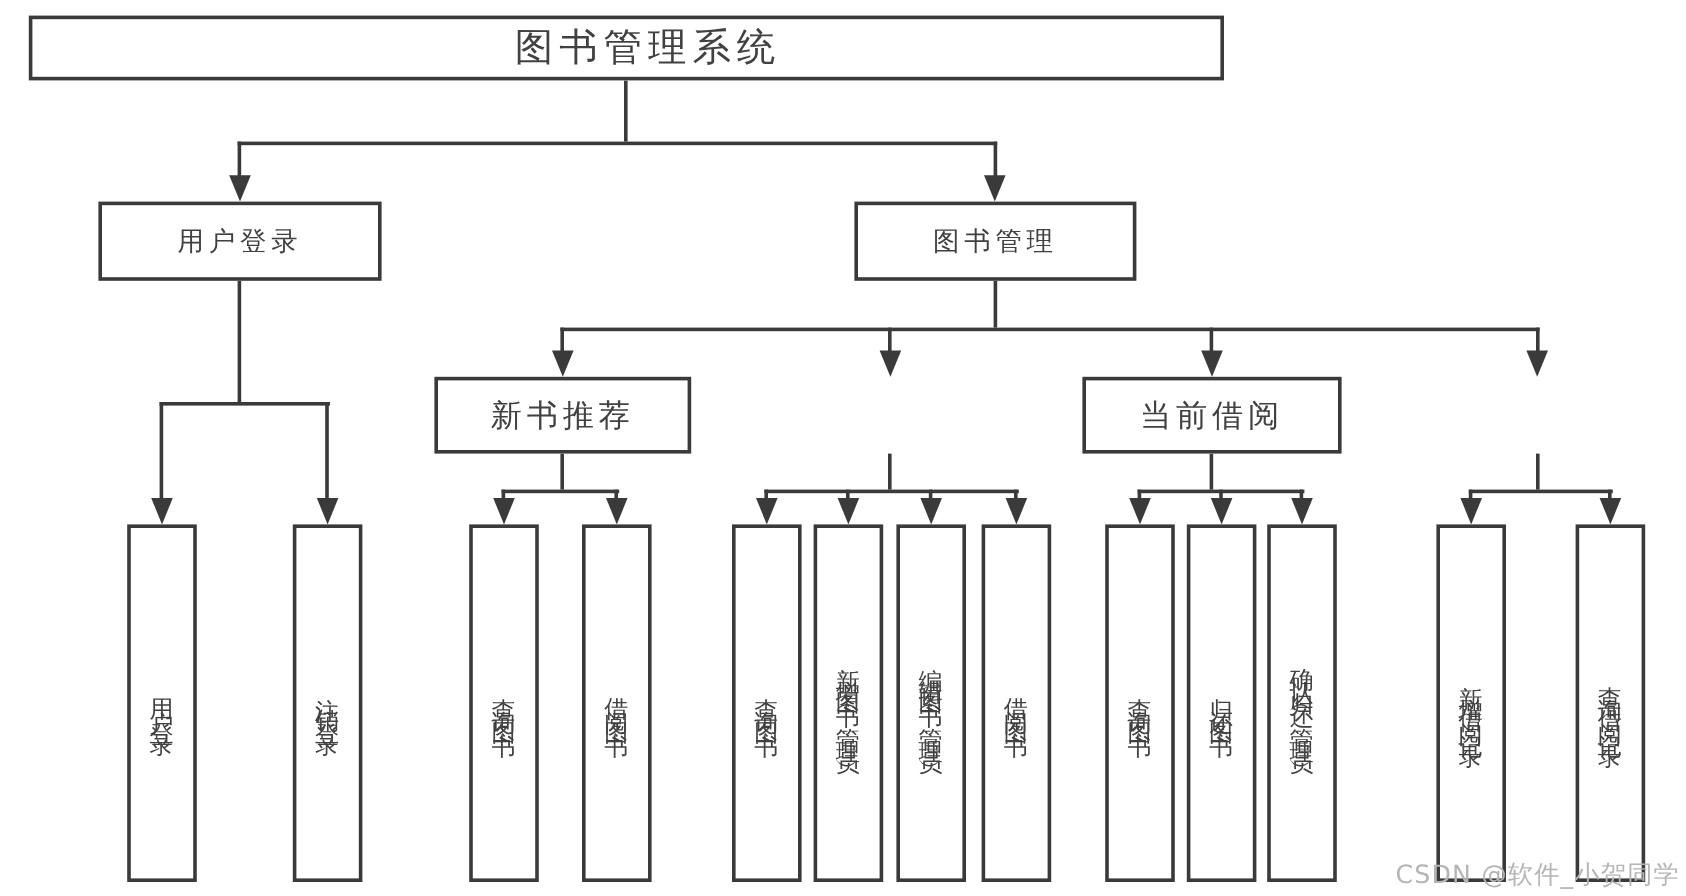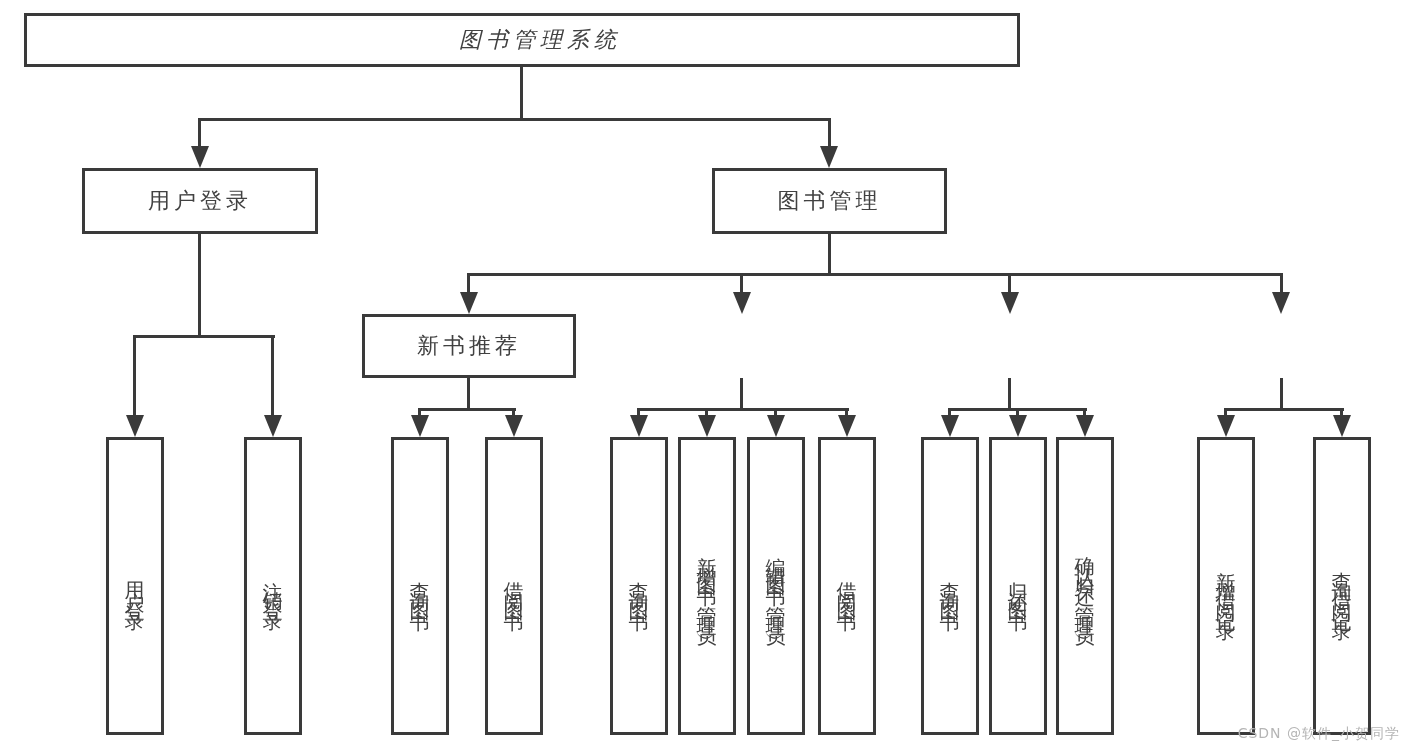--- a/index.html
+++ b/index.html
@@ -5,49 +5,50 @@
   html,body{margin:0;padding:0;background:#ffffff;}
   .canvas{
     position:relative;width:1405px;height:747px;background:#ffffff;overflow:hidden;
     font-family:"DejaVu Sans","Liberation Sans",sans-serif;color:#414141;
   }
   .box{
     position:absolute;box-sizing:border-box;background:#ffffff;
     border:3px solid #3a3a3a;z-index:2;
   }
   .hbox{display:flex;align-items:center;justify-content:center;letter-spacing:4px;}
-  .root-box{font-size:22px;letter-spacing:5px;padding-left:36px;font-style:italic;}
+  .root-box{font-size:32px;letter-spacing:5px;padding-left:36px;}
   .l2-box{font-size:22px;}
-  .l3-box{font-size:22px;}
+  .l3-box{font-size:26px;}
   .vbox{
     writing-mode:vertical-rl;line-height:1;font-size:20px;letter-spacing:10px;
     display:flex;align-items:center;justify-content:center;
   }
   .ln{position:absolute;background:#3a3a3a;z-index:1;}
   .arr{
     position:absolute;width:0;height:0;z-index:1;
     border-left:9px solid transparent;border-right:9px solid transparent;
     border-top:22px solid #3a3a3a;
   }
   .watermark{
     position:absolute;right:5px;bottom:4px;z-index:5;
-    font-size:14px;color:#b5b5b5;letter-spacing:1px;white-space:nowrap;
+    font-size:21px;color:#b5b5b5;letter-spacing:1px;white-space:nowrap;
   }
 </style>
 </head>
 <body>
 
 <div class="canvas">
 
   <div class="box hbox root-box" style="left:24px;top:13px;width:996px;height:54px">图书管理系统</div>
 
   <div class="box hbox l2-box" style="left:82px;top:168px;width:236px;height:66px">用户登录</div>
   <div class="box hbox l2-box" style="left:712px;top:168px;width:235px;height:66px">图书管理</div>
 
   <div class="box hbox l3-box" style="left:362px;top:314px;width:214px;height:64px">新书推荐</div>
+  <div class="box hbox l3-box" style="left:902px;top:314px;width:216px;height:64px">当前借阅</div>
 
   <div class="box vbox" style="left:106px;top:437px;width:58px;height:298px">用户登录</div>
   <div class="box vbox" style="left:244px;top:437px;width:58px;height:298px">注销登录</div>
   <div class="box vbox" style="left:391px;top:437px;width:58px;height:298px">查询图书</div>
   <div class="box vbox" style="left:485px;top:437px;width:58px;height:298px">借阅图书</div>
   <div class="box vbox" style="left:610px;top:437px;width:58px;height:298px">查询图书</div>
   <div class="box vbox" style="left:678px;top:437px;width:58px;height:298px">新增图书（管理员）</div>
   <div class="box vbox" style="left:747px;top:437px;width:58px;height:298px">编辑图书（管理员）</div>
   <div class="box vbox" style="left:818px;top:437px;width:58px;height:298px">借阅图书</div>
   <div class="box vbox" style="left:921px;top:437px;width:58px;height:298px">查询图书</div>

